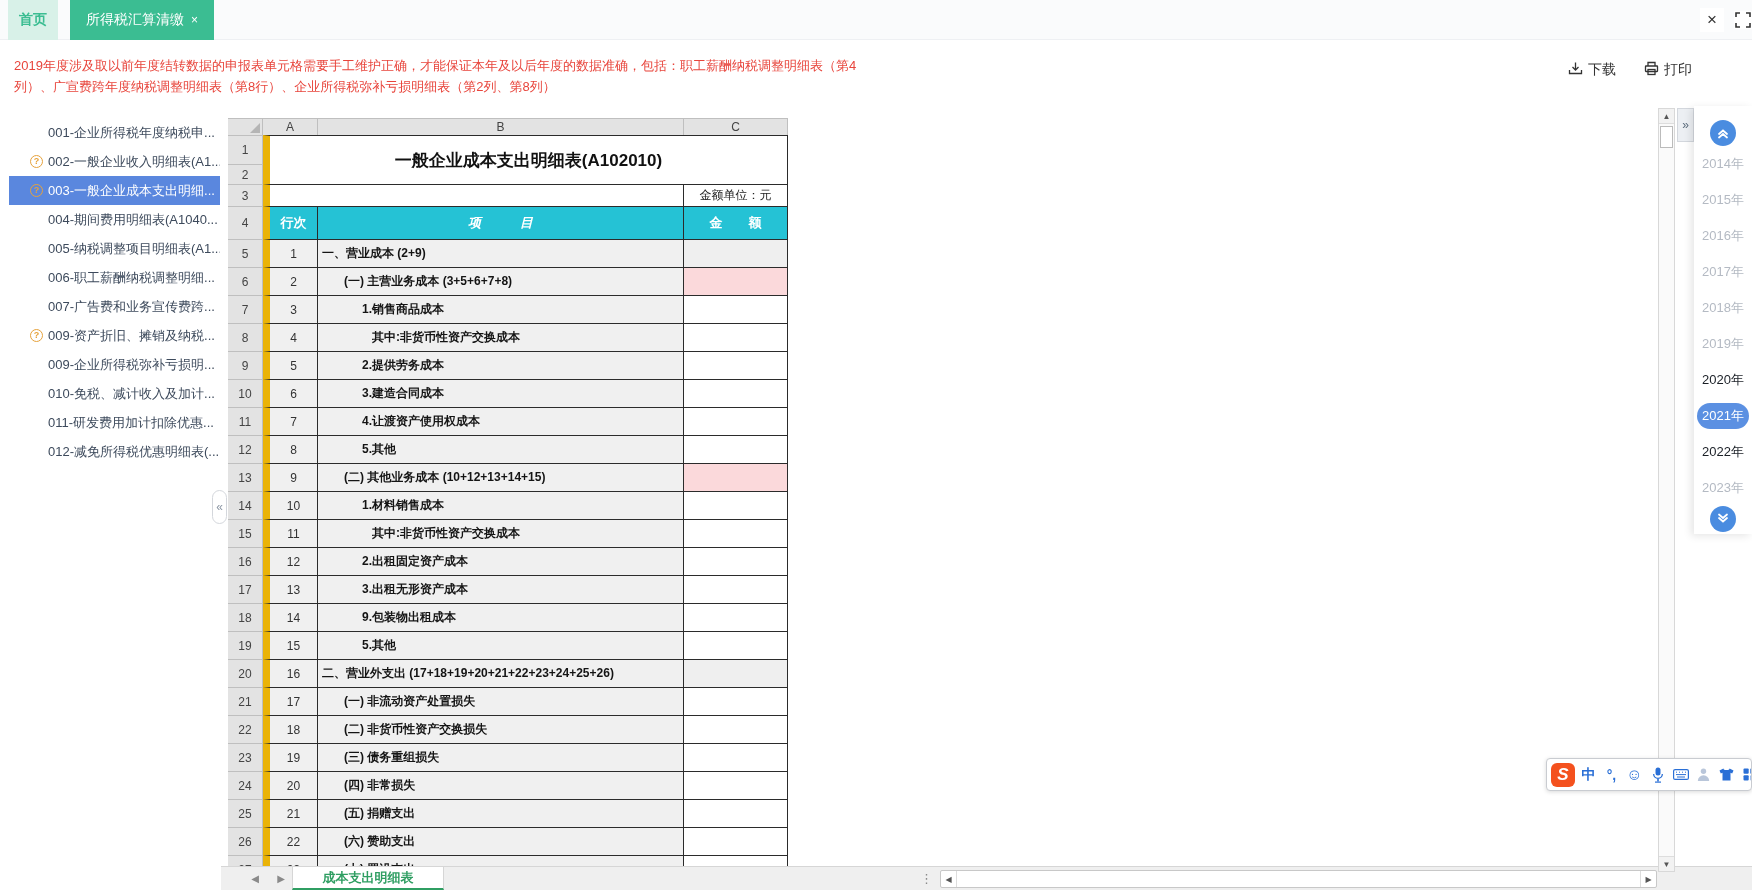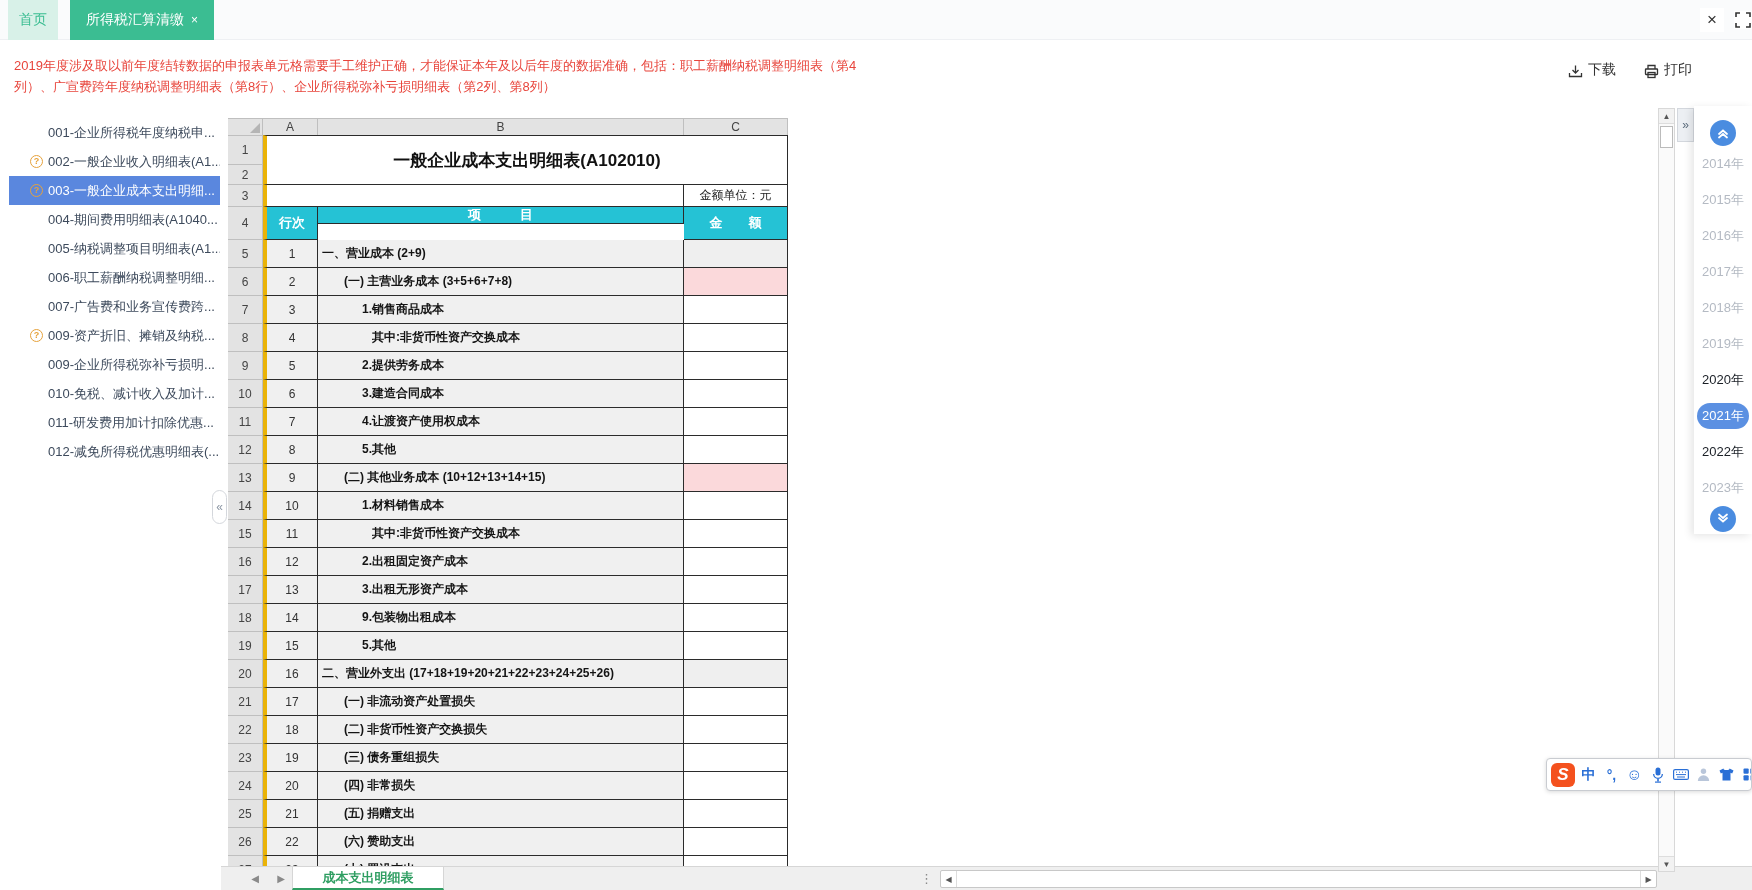--- a/index.html
+++ b/index.html
@@ -1,31 +1,31 @@
 <!DOCTYPE html>
 <html><head>
 <meta charset="utf-8">
 <style>
   * { margin:0; padding:0; box-sizing:border-box; }
   html,body { width:1752px; height:890px; font-family:"Liberation Sans","DejaVu Sans",sans-serif; background:#fff; overflow:hidden; }
   #app { position:relative; width:1752px; height:890px; background:#fff; }
 
   
   .tabbar { position:absolute; left:0; top:0; width:1752px; height:40px; background:#fafbfc; border-bottom:1px solid #eef0f3; }
-  .tab-home { position:absolute; left:8px; top:0; width:50px; height:40px; background:#d8f1e8; color:#3bbd92; font-size:14px; display:flex; align-items:center; justify-content:center; cursor:pointer; }
+  .tab-home { position:absolute; left:8px; top:0; width:50px; height:40px; background:#d8f1e8; color:#3bbd92; font-size:14px; display:flex; align-items:center; justify-content:center; cursor:pointer;font-weight:bold; }
   .tab-active { position:absolute; left:70px; top:0; width:144px; height:40px; background:#3bbd92; color:#fff; font-size:14px; display:flex; align-items:center; justify-content:center; gap:7px; cursor:pointer; }
   .tab-close { font-size:12px; line-height:1; }
   .win-close { position:absolute; left:1700px; top:8px; width:24px; height:24px; font-size:17px; color:#333; display:flex; align-items:center; justify-content:center; cursor:pointer; background:#fff; }
   .win-full  { position:absolute; left:1734px; top:11px; width:18px; height:18px; color:#333; cursor:pointer; background:#fff; }
 
   
   .warnband { position:absolute; left:0; top:41px; width:1752px; height:65px; background:#fff; }
   .warn-text { position:absolute; left:14px; top:14px; width:845px; font-size:13px; line-height:21px; color:#e8453c; }
   .hdr-actions { position:absolute; right:60px; top:20px; display:flex; gap:28px; }
-  .hdr-btn { display:flex; align-items:flex-end; gap:5px; font-size:14px; color:#333; cursor:pointer; }
+  .hdr-btn { display:flex; align-items:flex-start; gap:5px; font-size:14px; color:#333; cursor:pointer; }
   .hdr-btn svg { display:block; }
 
   
   .sidebar { position:absolute; left:0; top:106px; width:244px; height:784px; background:#fff; border-right:1px solid #e3e6e9; }
   .side-list { position:absolute; left:0; top:12px; width:220px; }
   .side-item { position:relative; height:29px; line-height:29px; font-size:13px; color:#3d4a5c; padding-left:48px; white-space:nowrap; overflow:hidden; cursor:pointer; }
   .side-item.selected { background:#5a87de; color:#fff; margin-left:9px; padding-left:39px; }
   .q-icon { position:absolute; left:30px; top:8px; width:13px; height:13px; border:1px solid #e6a23c; color:#e6a23c; border-radius:50%; font-size:9px; line-height:11px; text-align:center; font-weight:bold; }
   .side-item.selected .q-icon { left:21px; }
   .collapse-handle { position:absolute; left:212px; top:490px; width:15px; height:34px; background:#fff; border:1px solid #d4d7dc; border-radius:8px; color:#8a95a3; font-size:12px; display:flex; align-items:center; justify-content:center; cursor:pointer; z-index:5; }
@@ -34,21 +34,21 @@
   .sheet-area { position:absolute; left:221px; top:106px; width:1436px; height:760px; background:#fff; }
   .form { position:absolute; left:7px; top:12px; width:560px; }
   .frow { display:flex; }
   .gcell { background:#e3e3e3; border-right:1px solid #bfbfbf; border-bottom:1px solid #bfbfbf; color:#444; font-size:12px; display:flex; align-items:center; justify-content:center; }
   .gut { width:35px; flex:0 0 35px; }
   .letters { border-top:1px solid #bfbfbf; }
   .corner { position:relative; }
   .corner::after { content:""; position:absolute; right:2px; bottom:2px; border-left:10px solid transparent; border-bottom:10px solid #b5b5b5; }
   .fcell { border-right:1px solid #2b2b2b; border-bottom:1px solid #2b2b2b; display:flex; align-items:center; }
   .b-top { border-top:1px solid #2b2b2b; }
-  .b-left { border-left:4px solid #eab308; }
+  .b-left { border-left:7px solid #eab308; }
   .ca { width:55px; flex:0 0 55px; justify-content:center; }
   .cb { width:366px; flex:0 0 366px; }
   .cc { width:104px; flex:0 0 104px; justify-content:center; }
   .lettercell { border-color:#bfbfbf; background:#e3e3e3; color:#444; font-size:12px; justify-content:center; }
   .titleblock { width:525px; flex:0 0 525px; background:#fff; display:flex; align-items:center; justify-content:center; font-size:17px; font-weight:bold; color:#111; }
   .gut-stack { display:flex; flex-direction:column; width:35px; flex:0 0 35px; }
   .unit-cell { font-size:12px; color:#222; background:#fff; }
   .h-cyan { background:#25c2d5; color:#fff; font-weight:bold; font-size:13px; }
   .row28 { height:28px; }
   .drow .ca, .drow .cb { background:#f0f0f0; }
@@ -175,21 +175,21 @@
         <div class="gcell gut" style="height:22px;">3</div>
         <div class="fcell b-left unit-cell" style="width:421px; flex:0 0 421px; height:22px;"></div>
         <div class="fcell cc unit-cell" style="height:22px;">
           <span>金额单位：元</span>
         </div>
       </div>
 
       <div class="frow" style="height:33px;">
         <div class="gcell gut" style="height:33px;">4</div>
         <div class="fcell ca h-cyan b-left" style="height:33px;">行次</div>
-        <div class="fcell cb h-cyan" style="height:17px; justify-content:center;">项　　　目</div>
+        <div class="fcell cb h-cyan" style="height:33px; justify-content:center;font-style:italic;">项　　　目</div>
         <div class="fcell cc h-cyan" style="height:33px;">金　　额</div>
       </div>
 
       <div id="form-rows">
           <div class="frow drow row28">
             <div class="gcell gut" style="height: 28px;">5</div>
             <div class="fcell ca b-left" style="height: 28px;">1</div>
             <div class="fcell cb" style="height: 28px; padding-left: 4px;">一、营业成本 (2+9)</div>
             <div class="fcell cc cell-gray" style="height: 28px;"></div>
           </div>

